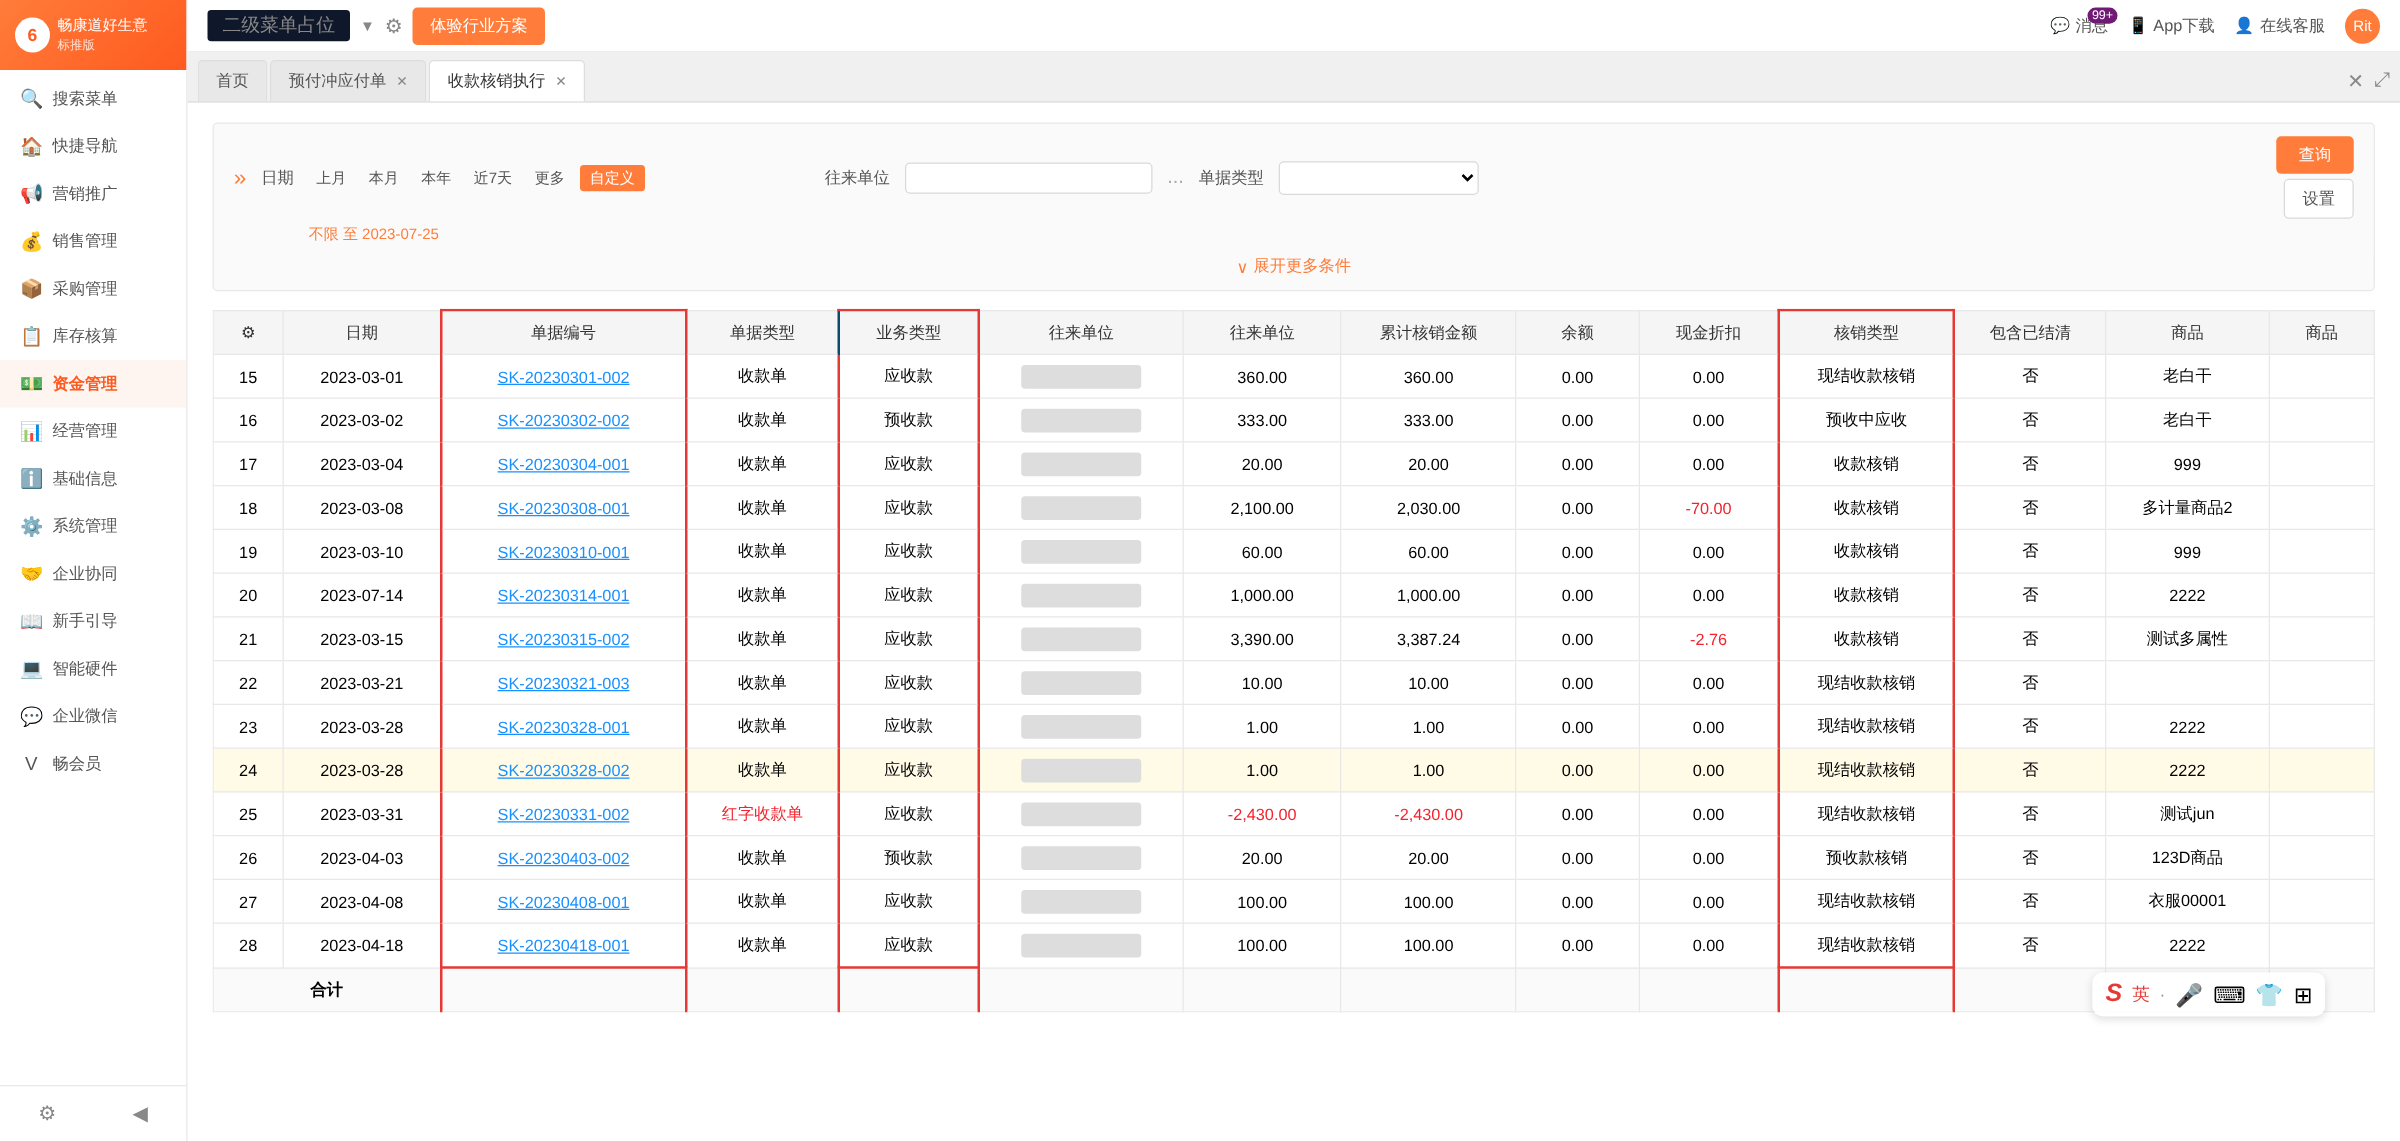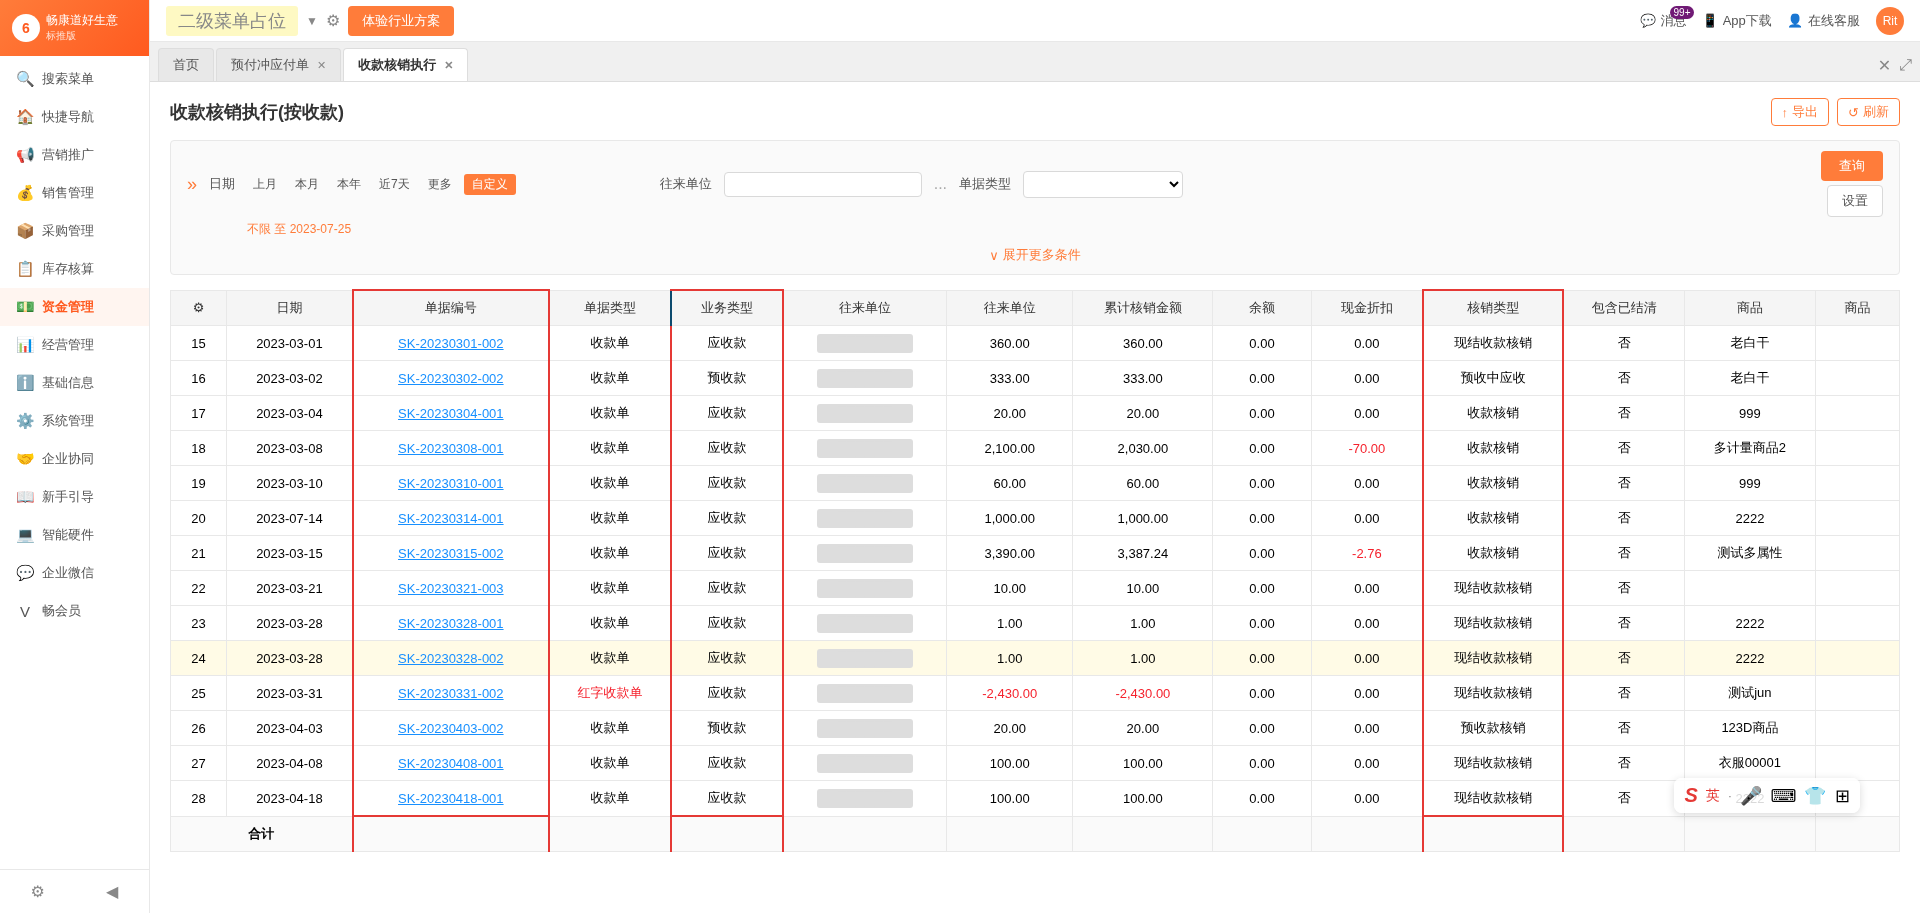--- a/index.html
+++ b/index.html
@@ -53,21 +53,21 @@
 
     
     .topbar {
       height: 42px;
       background: #fff;
       border-bottom: 1px solid #e8e8e8;
       display: flex; align-items: center;
       padding: 0 16px; gap: 12px;
     }
     .topbar-left { display: flex; align-items: center; gap: 8px; flex: 1; }
-    .topbar-breadcrumb { color: #888; font-size: 18px; background: #fef9c3; padding: 3px 12px; border-radius: 3px; }
+    .topbar-breadcrumb { color: #888; font-size: 15px; background: #0f172a; padding: 3px 12px; border-radius: 3px; }
     .topbar-dropdown { color: #888; font-size: 12px; cursor: pointer; }
     .topbar-settings { color: #888; font-size: 16px; cursor: pointer; }
     .topbar-btn-industry {
       background: #ff7c3a; color: #fff; border: none; padding: 6px 14px;
       border-radius: 4px; cursor: pointer; font-size: 13px;
     }
     .topbar-right { display: flex; align-items: center; gap: 16px; }
     .topbar-msg { position: relative; cursor: pointer; color: #555; font-size: 13px; display: flex; align-items: center; gap: 4px; }
     .topbar-badge {
       position: absolute; top: -6px; right: -8px;
@@ -86,21 +86,21 @@
       border-bottom: 1px solid #ddd;
       position: relative;
     }
     .tab {
       display: flex; align-items: center; gap: 6px;
       padding: 7px 14px 7px 14px;
       background: #e8e8e8; border: 1px solid #ddd; border-bottom: none;
       border-radius: 4px 4px 0 0; cursor: pointer; font-size: 13px; color: #555;
       margin-right: 2px;
     }
-    .tab.active { background: #fff; color: #333; font-weight: 700; }
+    .tab.active { background: #fff; color: #333; font-weight: 400; }
     .tab-close { font-size: 11px; color: #888; cursor: pointer; margin-left: 2px; }
     .tabbar-actions { position: absolute; right: 8px; bottom: 6px; display: flex; gap: 8px; }
     .tabbar-action-btn { cursor: pointer; color: #888; font-size: 16px; }
 
     
     .page-content { flex: 1; overflow: auto; background: #f5f5f5; }
     .page-inner { background: #fff; margin: 0; padding: 16px 20px; min-height: 100%; }
 
     
     .page-header { display: flex; align-items: center; justify-content: space-between; margin-bottom: 14px; }
@@ -290,33 +290,20 @@
     </div>
     <div class="tabbar-actions">
       <span class="tabbar-action-btn">✕</span>
       <span class="tabbar-action-btn">⤢</span>
     </div>
   </div>
 
   <div class="page-content">
     <div class="page-inner">
 
-      <div class="page-header">
-        <div class="page-title">收款核销执行(按收款)</div>
-        <div class="page-header-actions">
-          <button class="page-header-btn">
-            <span>↑</span>
-            <span>导出</span>
-          </button>
-          <button class="page-header-btn">
-            <span>↺</span>
-            <span>刷新</span>
-          </button>
-        </div>
-      </div>
 
       <div class="filter-bar">
         <div class="filter-row">
           <span style="font-size:18px;color:#ff7c3a;cursor:pointer;">»</span>
           <span class="filter-label">日期</span>
           <div class="filter-date-btns">
             <span class="filter-date-btn">上月</span>
             <span class="filter-date-btn">本月</span>
             <span class="filter-date-btn">本年</span>
             <span class="filter-date-btn">近7天</span>

